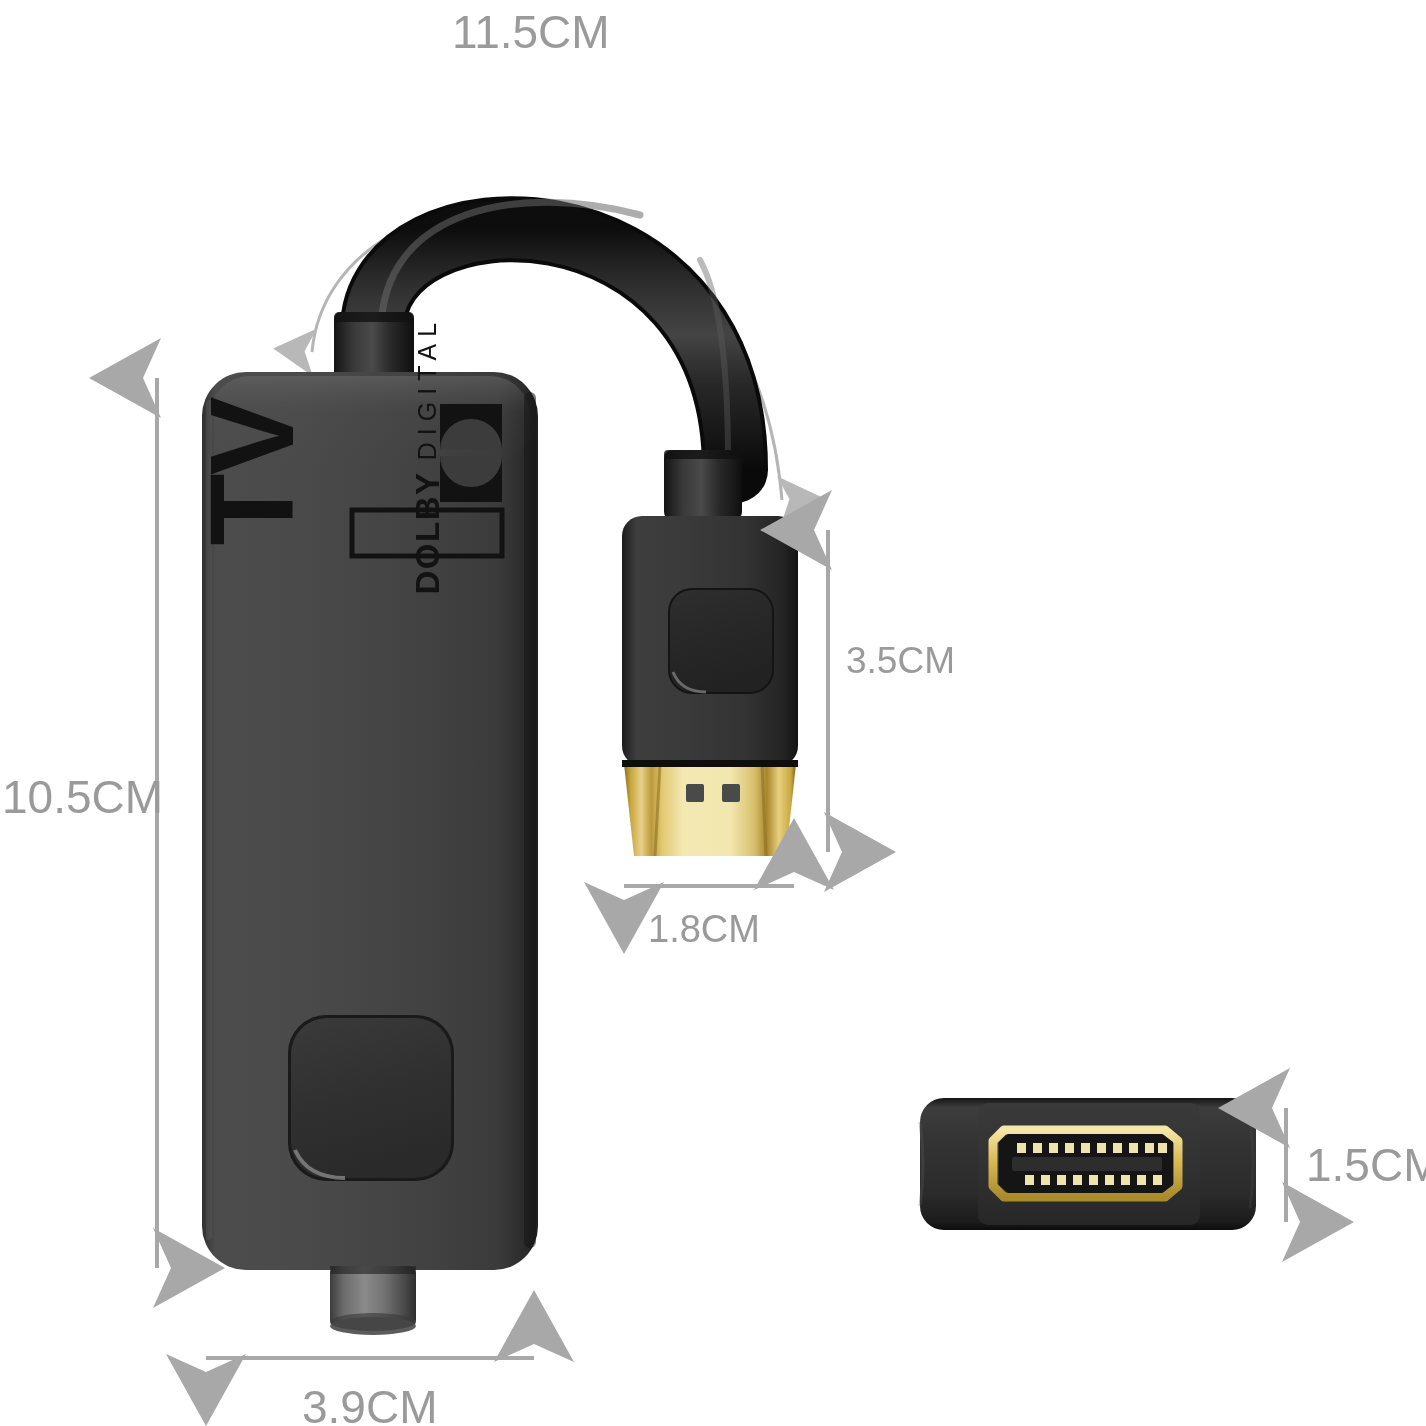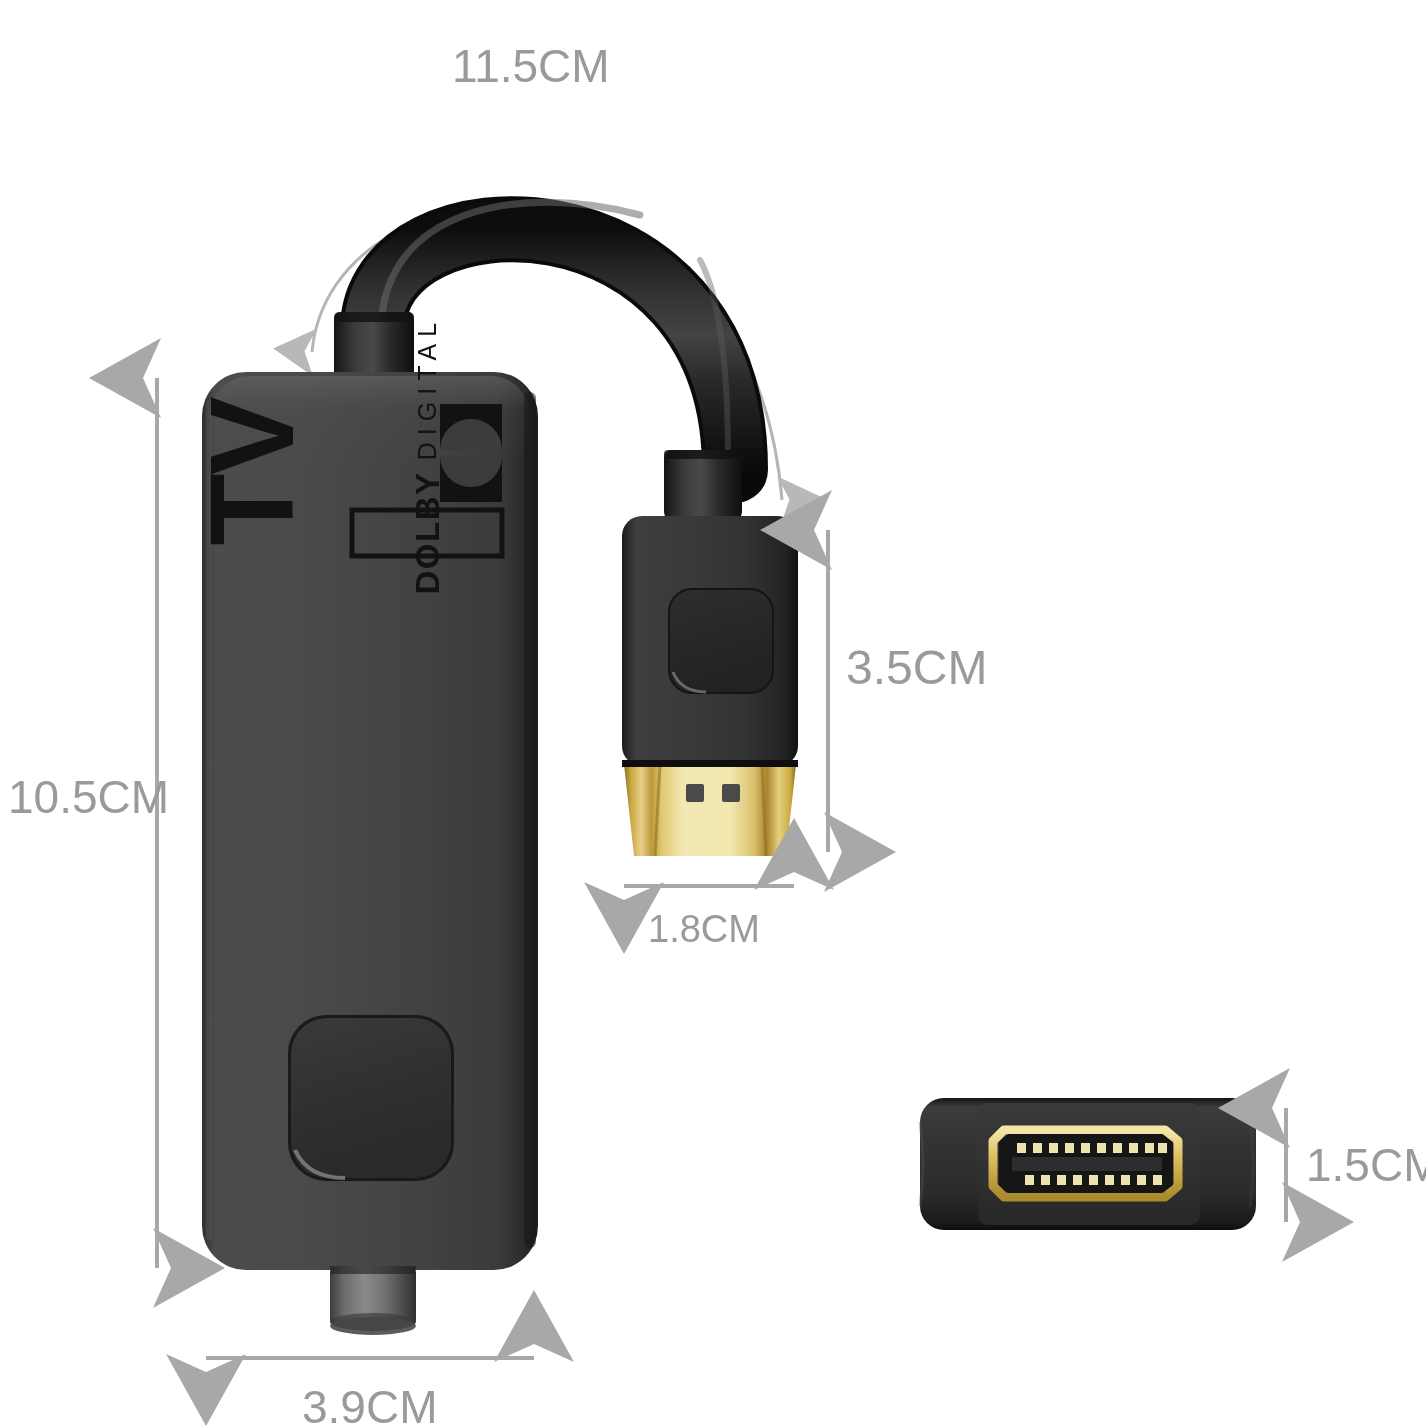--- a/index.html
+++ b/index.html
@@ -27,24 +27,24 @@
   }
   .dim-label {
     position: absolute;
     color: #9a9a9a;
     font-family: "Liberation Sans", sans-serif;
     font-weight: 400;
     white-space: nowrap;
     letter-spacing: 0px;
     user-select: none;
   }
-  #label-115 { left: 452px; top: 39px;  font-size: 46px; }
-  #label-105 { left: 8px;   top: 770px; font-size: 46px; }
+  #label-115 { left: 452px; top: 5px;  font-size: 46px; }
+  #label-105 { left: 2px;   top: 770px; font-size: 46px; }
   #label-39  { left: 302px; top: 1380px; font-size: 46px; }
-  #label-35  { left: 846px; top: 640px; font-size: 48px; }
+  #label-35  { left: 846px; top: 640px; font-size: 37px; }
   #label-18  { left: 648px; top: 908px; font-size: 38px; }
   #label-15  { left: 1306px; top: 1138px; font-size: 46px; }
 </style>
 </head>
 <body>
 
 <div id="stage">
 
   <svg id="art" viewBox="0 0 1426 1426" xmlns="http://www.w3.org/2000/svg">
     <defs>

